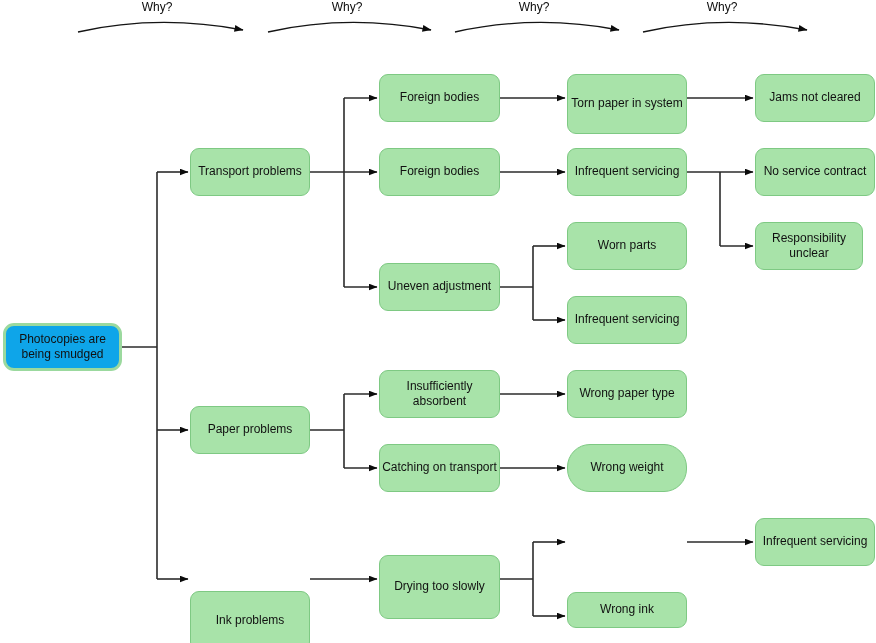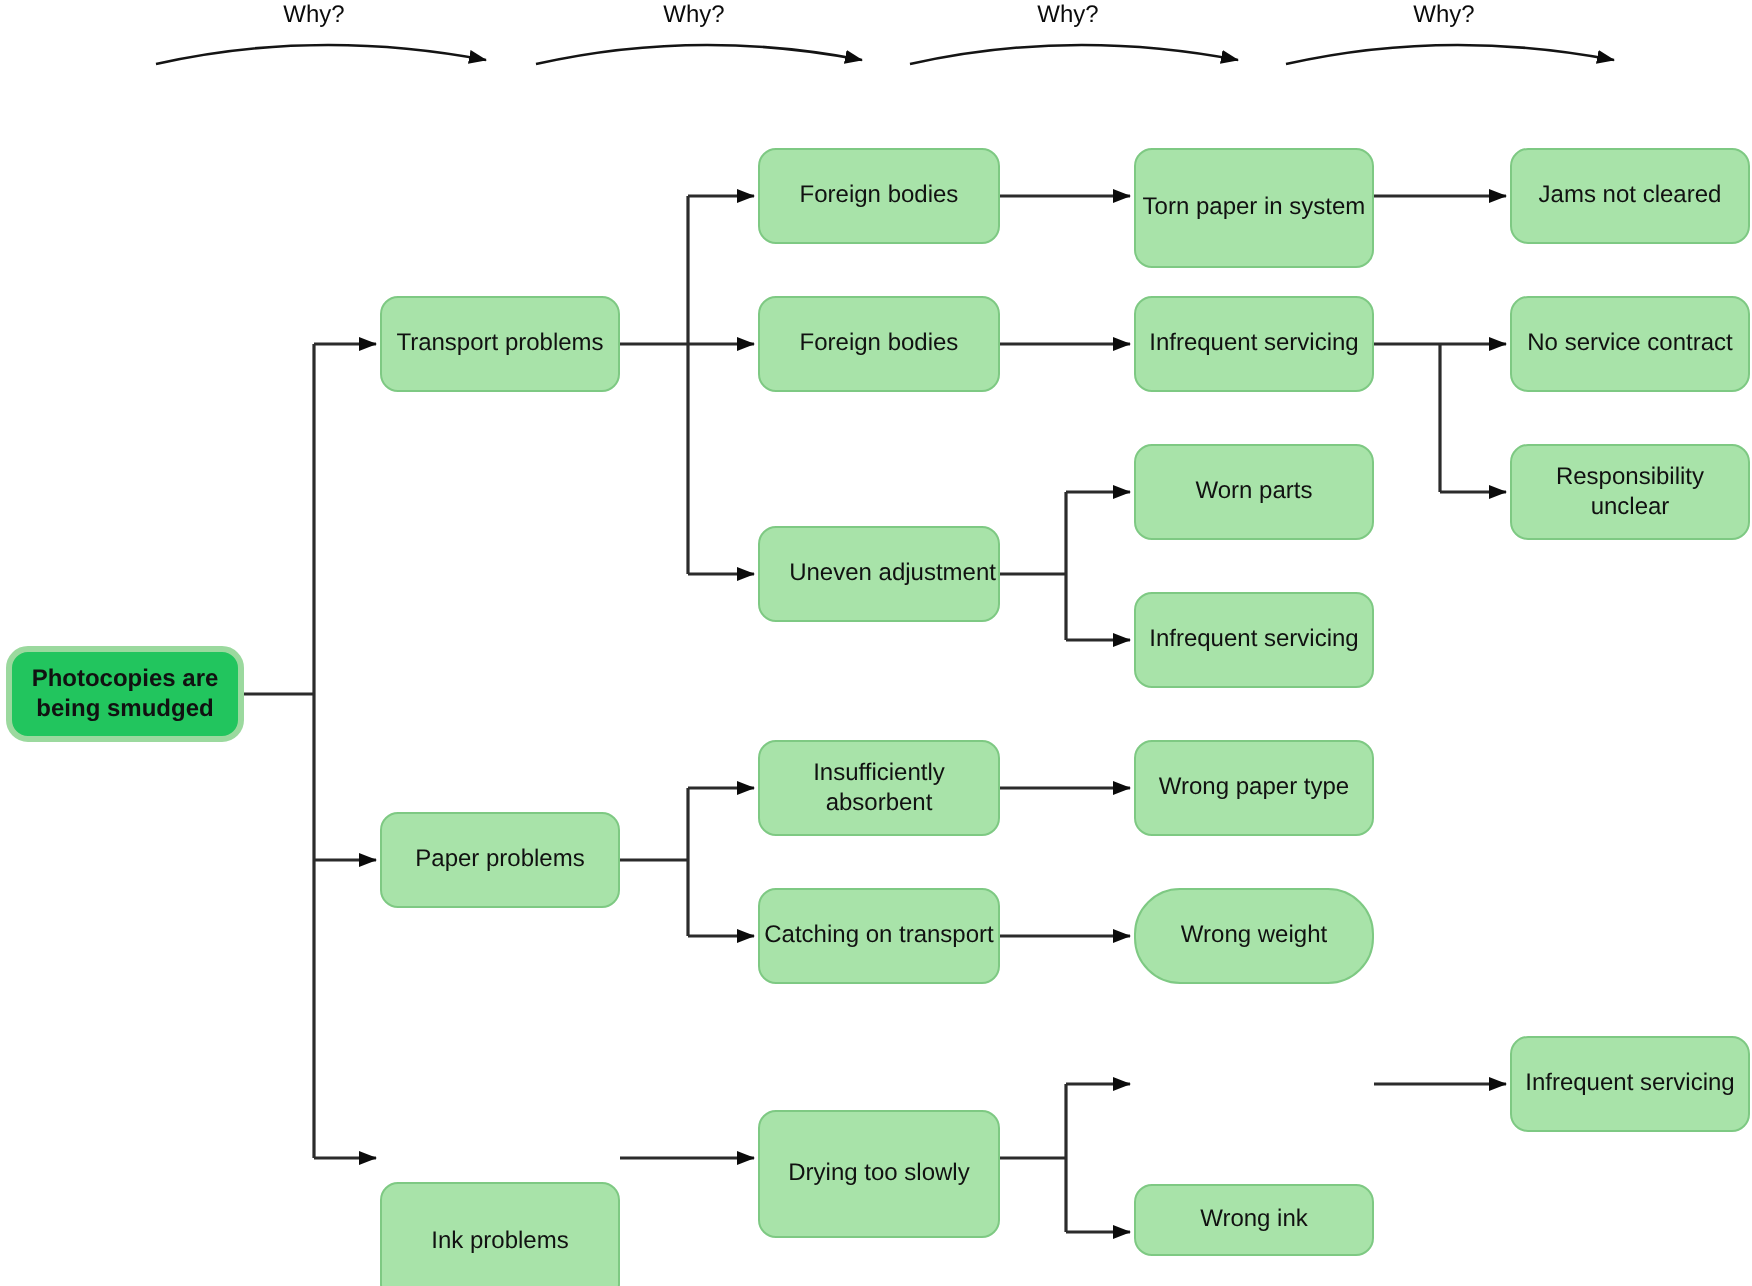--- a/index.html
+++ b/index.html
@@ -30,24 +30,23 @@
     text-align:center;
     font-size:12px;line-height:1.28;color:var(--text);
     padding:0 1px;
     border-radius:9px;
   }
   .node-cause{
     background:var(--node-fill);
     border:1px solid var(--node-border);
   }
   .node-root{
-    background:#22c55e;
+    background:#0ea5e9;
     border:3px solid var(--root-border);
     border-radius:11px;
-    font-weight:bold;
   }
   .why-label{
     position:absolute;top:0;width:72px;height:16px;
     text-align:center;
     font-size:12px;color:#0b0b0b;
   }
 </style>
 </head>
 <body>
 
@@ -115,21 +114,21 @@
     </div>
     <div class="node node-cause" style="left: 190px; top: 555px; width: 120px; height: 60px; margin-top: 36px;">
       <span>Ink problems</span>
     </div>
     <div class="node node-cause" style="left: 379px; top: 74px; width: 121px; height: 48px;">
       <span>Foreign bodies</span>
     </div>
     <div class="node node-cause" style="left: 379px; top: 148px; width: 121px; height: 48px;">
       <span>Foreign bodies</span>
     </div>
-    <div class="node node-cause" style="left: 379px; top: 263px; width: 121px; height: 48px; justify-content: flex-end;">
+    <div class="node node-cause" style="left: 379px; top: 263px; width: 121px; height: 48px;">
       <span>Uneven adjustment</span>
     </div>
     <div class="node node-cause" style="left: 379px; top: 370px; width: 121px; height: 48px;">
       <span>Insufficiently absorbent</span>
     </div>
     <div class="node node-cause" style="left: 379px; top: 444px; width: 121px; height: 48px;">
       <span>Catching on transport</span>
     </div>
     <div class="node node-cause" style="left: 379px; top: 555px; width: 121px; height: 64px;">
       <span>Drying too slowly</span>
@@ -154,19 +153,19 @@
     </div>
     <div class="node node-cause" style="left: 567px; top: 592px; width: 120px; height: 36px;">
       <span>Wrong ink</span>
     </div>
     <div class="node node-cause" style="left: 755px; top: 74px; width: 120px; height: 48px;">
       <span>Jams not cleared</span>
     </div>
     <div class="node node-cause" style="left: 755px; top: 148px; width: 120px; height: 48px;">
       <span>No service contract</span>
     </div>
-    <div class="node node-cause" style="left: 755px; top: 222px; width: 120px; height: 48px;">
+    <div class="node node-cause" style="left: 755px; top: 222px; width: 108px; height: 48px;">
       <span>Responsibility unclear</span>
     </div>
     <div class="node node-cause" style="left: 755px; top: 518px; width: 120px; height: 48px;">
       <span>Infrequent servicing</span>
     </div>
   </div>
 
 </body></html>

